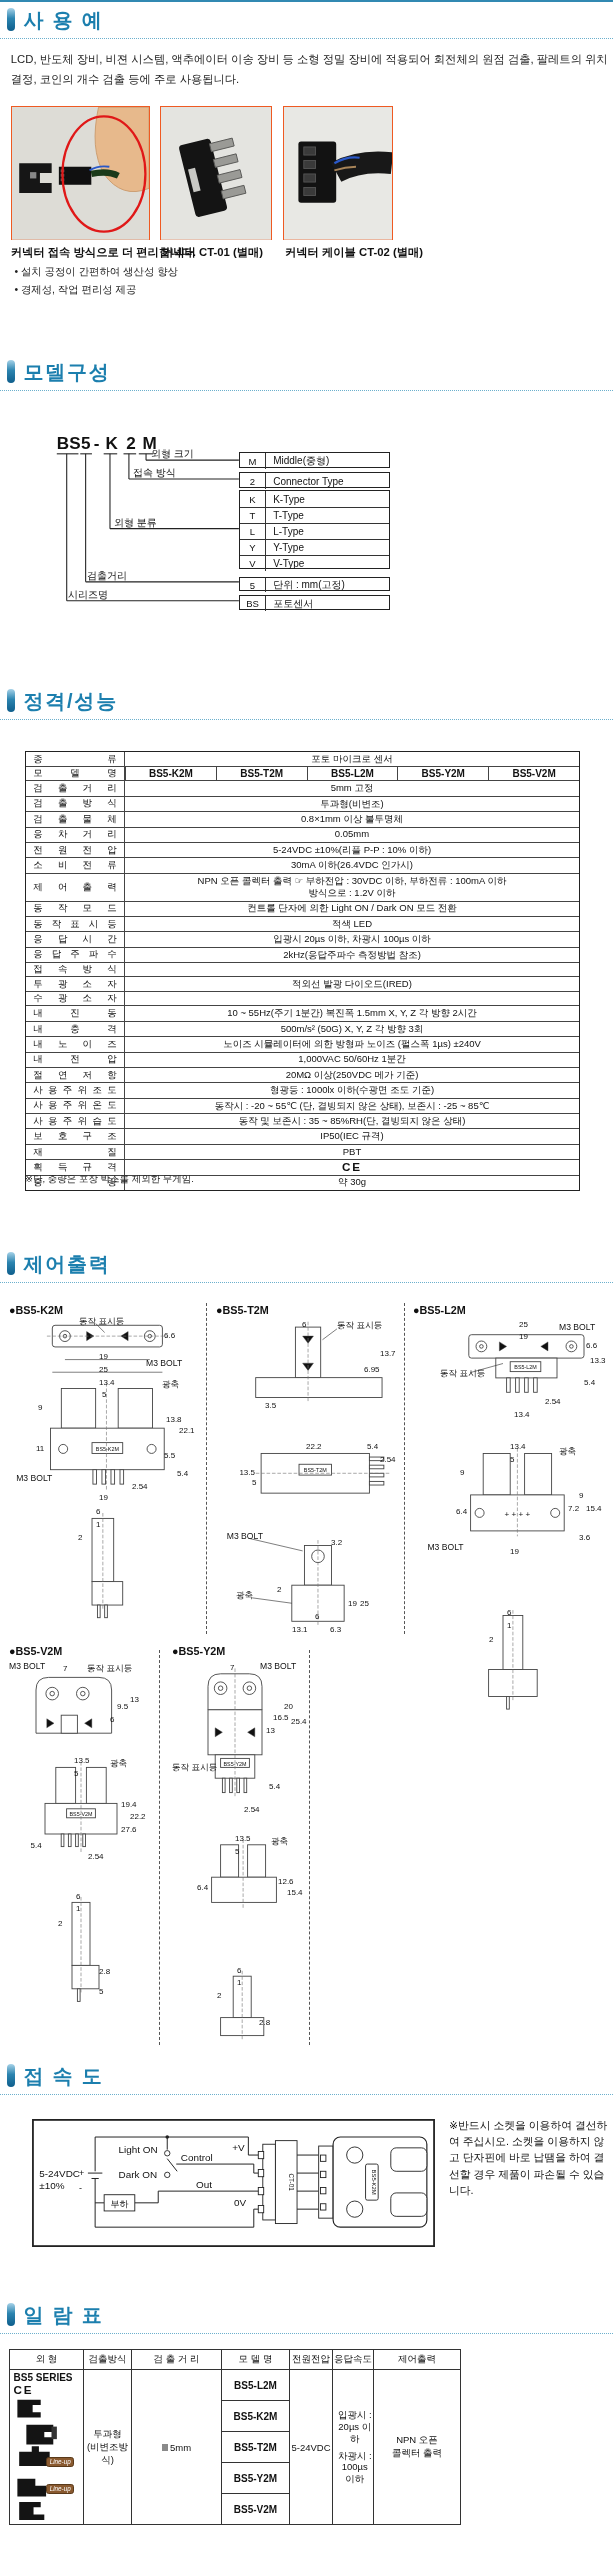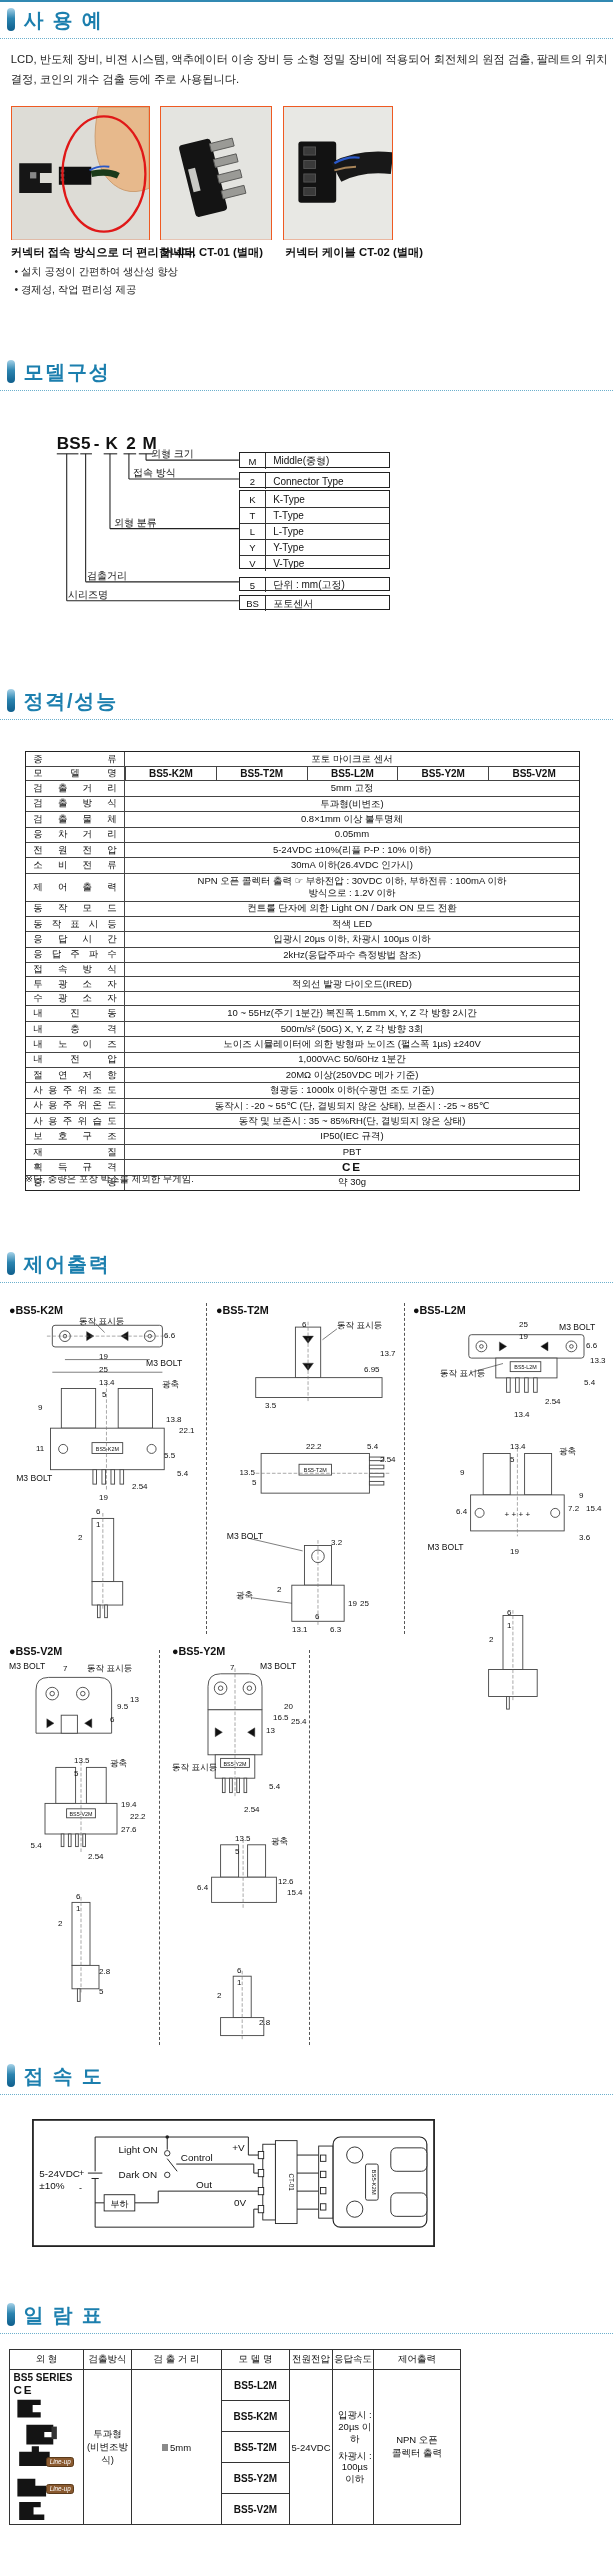--- a/index.html
+++ b/index.html
@@ -759,20 +759,21 @@
       <text x="96" y="38" font-size="11">Light ON</text>
       <text x="96" y="66" font-size="11">Dark ON</text>
       <text x="165" y="47" font-size="11">Control</text>
       <text x="222" y="36" font-size="11">+V</text>
       <text x="182" y="76" font-size="11">Out</text>
       <text x="224" y="97" font-size="11">0V</text>
       <text x="285" y="70" font-size="7" transform="rotate(90 285 70)" text-anchor="middle">CT-01</text>
       <text x="377" y="70" font-size="6.5" transform="rotate(90 377 70)" text-anchor="middle">BS5-K2M</text>
     </g>
   </svg>
+  <div class="conn-note">※반드시 소켓을 이용하여 결선하여 주십시오. 소켓을 이용하지 않고 단자핀에 바로 납땜을 하여 결선할 경우 제품이 파손될 수 있습니다.</div>
 
   <div class="sec" style="top:2302px">
     <span class="pill"></span>
     <h2>일 람 표</h2>
   </div>
   <div class="dots" style="top:2333px"></div>
 
   <table id="lineup-table">
     <colgroup>
       <col style="width:74px">

